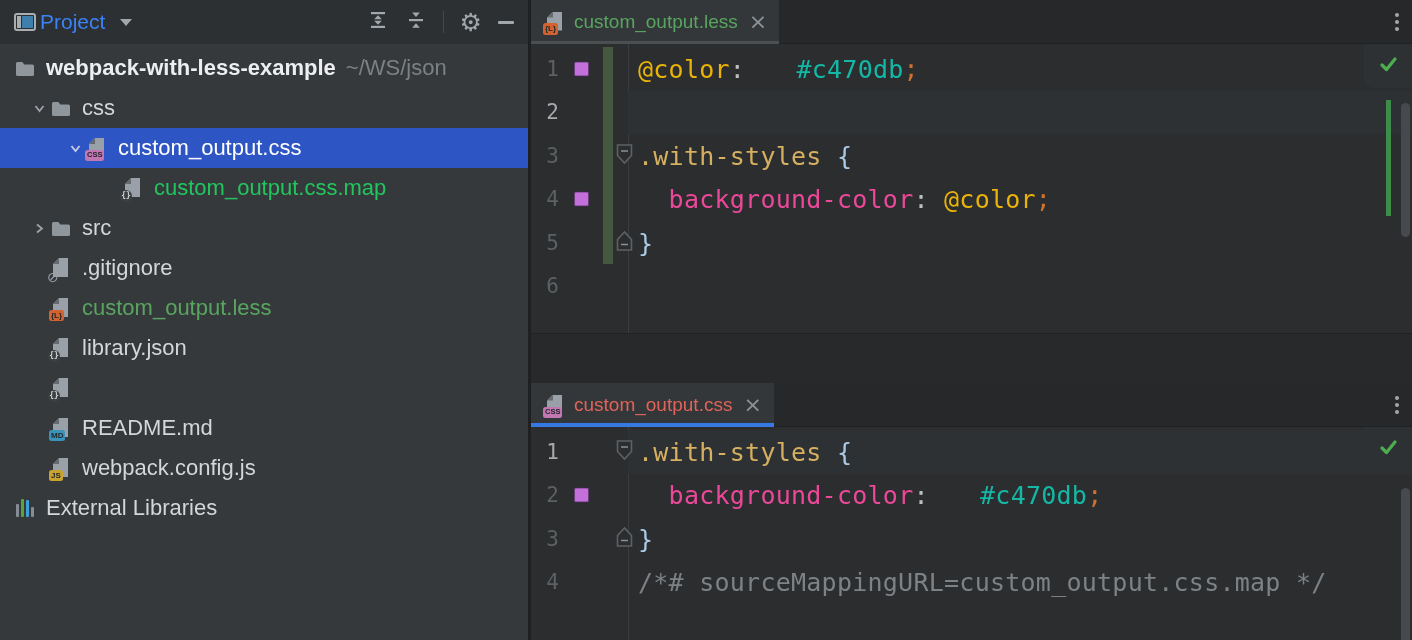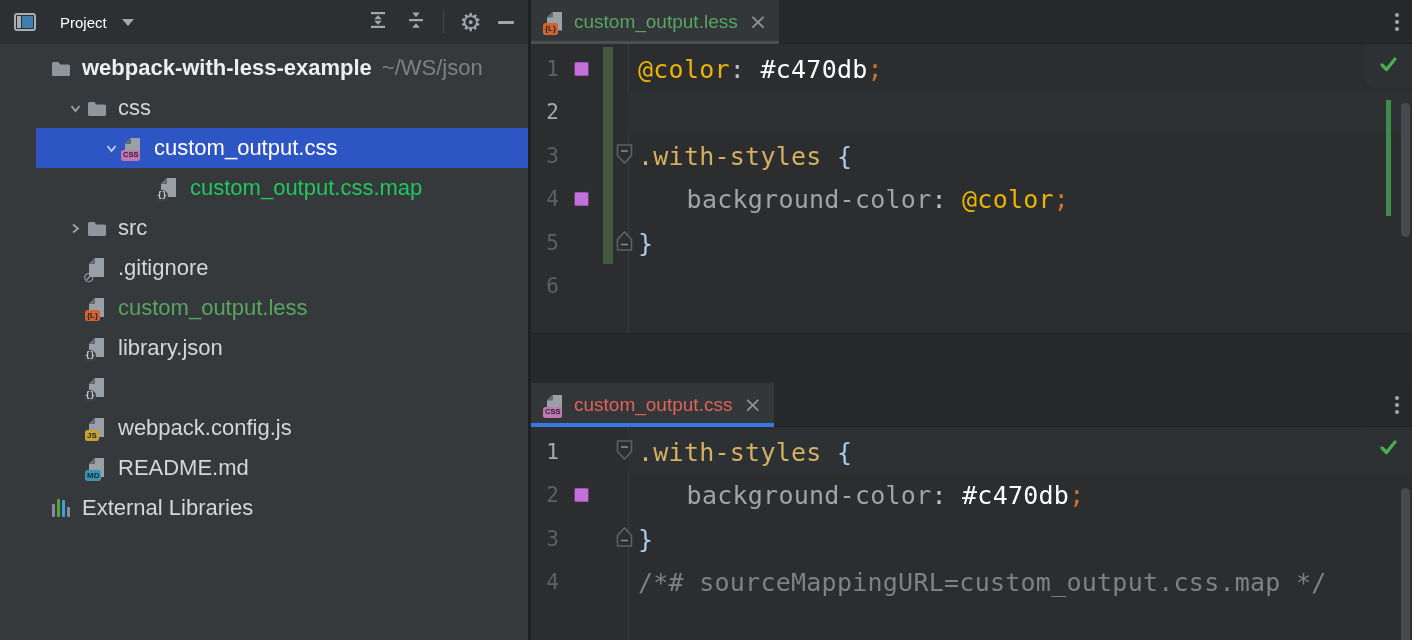--- a/index.html
+++ b/index.html
@@ -5,28 +5,28 @@
   * { margin:0; padding:0; box-sizing:border-box; }
   html,body { background:#1e1f22; }
   .app{ width:1412px; height:640px; display:flex; overflow:hidden; position:relative;
         font-family:"Liberation Sans","DejaVu Sans",sans-serif; background:#36393c; }
 
   
   .panel{ width:528px; flex:none; display:flex; flex-direction:column; background:#36393c; overflow:hidden; }
   .pt-toolbar{ height:44px; flex:none; background:#2c3033; display:flex; align-items:center; padding:0 14px; }
   .projwin{ width:22px; height:18px; border:2px solid #a9aeb2; border-radius:3px; padding:1px; display:flex; gap:1px; flex:none; }
   .projwin .pwl{ width:4px; background:#a9aeb2; } .projwin .pwr{ flex:1; background:#3f7fae; }
-  .pt-title{ margin-left:24px; font-size:15px; color:#ffffff; }
+  .pt-title{ margin-left:4px; font-size:21px; color:#3b82f6; }
   .caret-down{ margin-left:15px; width:0; height:0; border-left:6px solid transparent; border-right:6px solid transparent; border-top:7px solid #a2a7ab; }
   .pt-actions{ margin-left:auto; display:flex; align-items:center; gap:16px; }
   .pt-sep{ width:1px; height:22px; background:#46494c; }
   .gear{ font-size:25px; color:#a2a7ab; line-height:1; font-family:"DejaVu Sans",sans-serif; }
   .hidebar{ width:16px; height:3px; background:#a2a7ab; border-radius:1px; }
 
-  .tree{ padding-top:4px; flex:1; overflow:hidden;padding-left:36px; }
+  .tree{ padding-top:4px; flex:1; overflow:hidden; }
   .trow{ height:40px; display:flex; align-items:center; padding-left:calc(14px + var(--lvl)*36px); white-space:nowrap; }
   .trow.has-chev{ padding-left:calc(14px + var(--lvl)*36px - 22px); }
   .trow .chev{ width:22px; flex:none; display:flex; align-items:center; justify-content:center; }
   .ticon{ width:22px; height:22px; flex:none; margin-right:10px; display:flex; align-items:center; justify-content:center; position:relative; }
   .tlabel{ font-size:22px; color:#d4d6d8; }
   .tsec{ margin-left:10px; font-size:22px; color:#7c8184; }
   .trow.selected{ background:#2e55c4; }
   .trow.selected .tlabel{ color:#ffffff; }
   .trow.library{ background:#494536; }
   .lbl-bold{ font-weight:700; color:#eceeef; }
@@ -79,22 +79,22 @@
   .cline{ height:43.5px; position:relative; }
   .cline.active::before{ content:""; position:absolute; left:97px; right:0; top:0; bottom:0; background:#2e3134; }
   .ln{ position:absolute; left:2px; width:26px; text-align:right; top:50%; transform:translateY(-50%);
        font-family:"DejaVu Sans Mono","Liberation Mono",monospace; font-size:21px; color:#5c6164; }
   .cline.active .ln{ color:#a6aaad; }
   .swatch{ position:absolute; left:43px; top:50%; transform:translateY(-50%); width:15px; height:15px; border-radius:2px;
        border:1px solid rgba(0,0,0,.45); }
   .foldmark{ position:absolute; left:84px; top:50%; transform:translateY(-50%); z-index:2; }
   .txt{ position:absolute; left:107px; top:50%; transform:translateY(-50%); white-space:pre;
        font-family:"DejaVu Sans Mono","Liberation Mono",monospace; font-size:25px; letter-spacing:.25px; z-index:1; }
-  .tok-var{ color:#eab308; } .tok-punc{ color:#bcc0c3; } .tok-value{ color:#ffffff; } .tok-semi{ color:#cf7231; }
-  .tok-selector{ color:#d5b060; } .tok-brace{ color:#a9cbe8; } .tok-prop{ color:#a3a3a3;margin-left:18px; }
+  .tok-var{ color:#eab308; } .tok-punc{ color:#bcc0c3; } .tok-value{ color:#14b8a6;margin-left:36px; } .tok-semi{ color:#cf7231; }
+  .tok-selector{ color:#d5b060; } .tok-brace{ color:#a9cbe8; } .tok-prop{ color:#ec4899; }
   .tok-comment{ color:#7d8286; } .tok-plain{ color:#bcc0c3; }
 
   .inspwrap{ position:absolute; top:0; right:0; width:48px; height:44px; background:#2e3134;
        border-bottom-left-radius:10px; display:flex; align-items:center; justify-content:center; z-index:3; }
   .sbthumb{ position:absolute; right:2px; width:9px; border-radius:5px; background:#46494d; z-index:4; }
   .estripe{ position:absolute; right:21px; width:5px; background:#3d8c49; z-index:4; }
 </style>
 </head>
 <body>
 
@@ -220,33 +220,33 @@
             <span class="fi">
               <span class="pg"></span>
               <span class="badge-circle">{}</span>
             </span>
           </span>
         </div>
         <div class="trow" style="--lvl: 1;">
           <span class="ticon">
             <span class="fi">
               <span class="pg"></span>
+              <span class="badge b-md">MD</span>
+            </span>
+          </span>
+          <span class="tlabel ">README.md</span>
+        </div>
+        <div class="trow" style="--lvl: 1;">
+          <span class="ticon">
+            <span class="fi">
+              <span class="pg"></span>
               <span class="badge b-js">JS</span>
             </span>
           </span>
           <span class="tlabel ">webpack.config.js</span>
-        </div>
-        <div class="trow" style="--lvl: 1;">
-          <span class="ticon">
-            <span class="fi">
-              <span class="pg"></span>
-              <span class="badge b-md">MD</span>
-            </span>
-          </span>
-          <span class="tlabel ">README.md</span>
         </div>
         <div class="trow" style="--lvl: 0;">
           <span class="ticon">
             <span class="extlib">
               <i style="height:13px;background:#858d94"></i>
               <i style="height:18px;background:#57a639"></i>
               <i style="height:17px;background:#3f9fd8"></i>
               <i style="height:10px;background:#858d94"></i>
             </span>
           </span>

